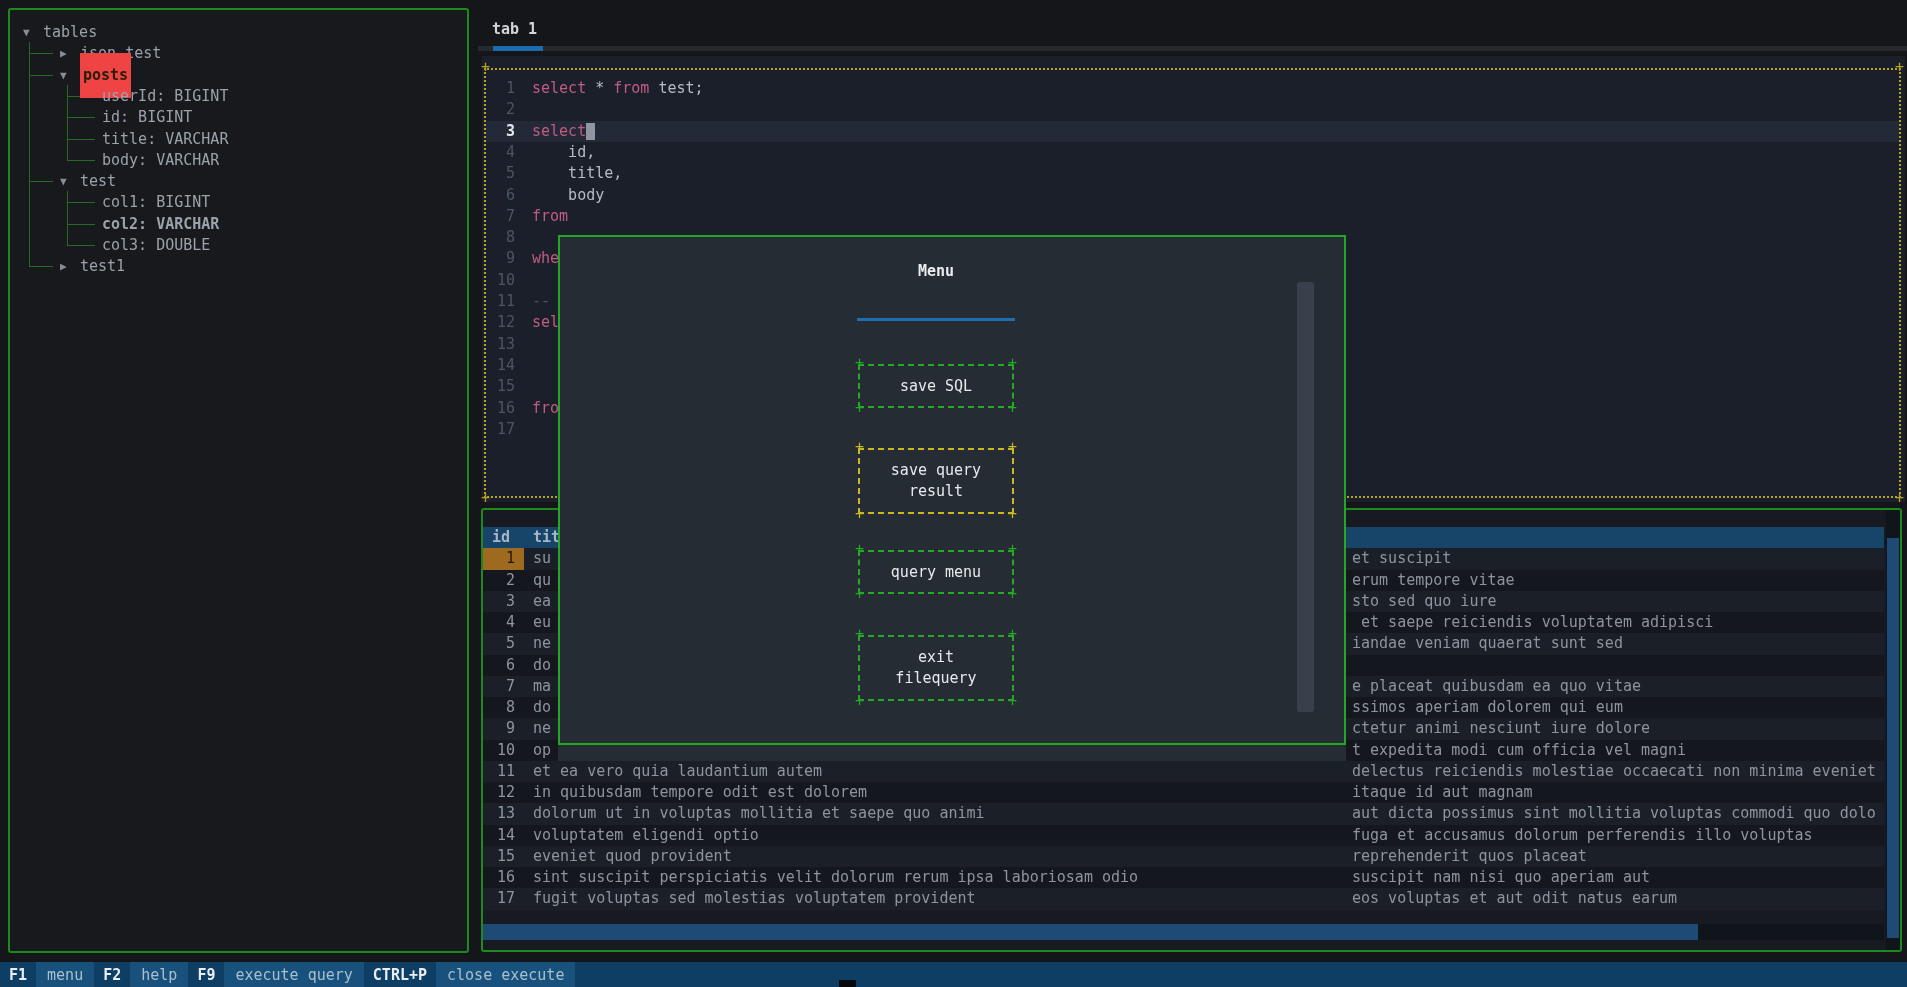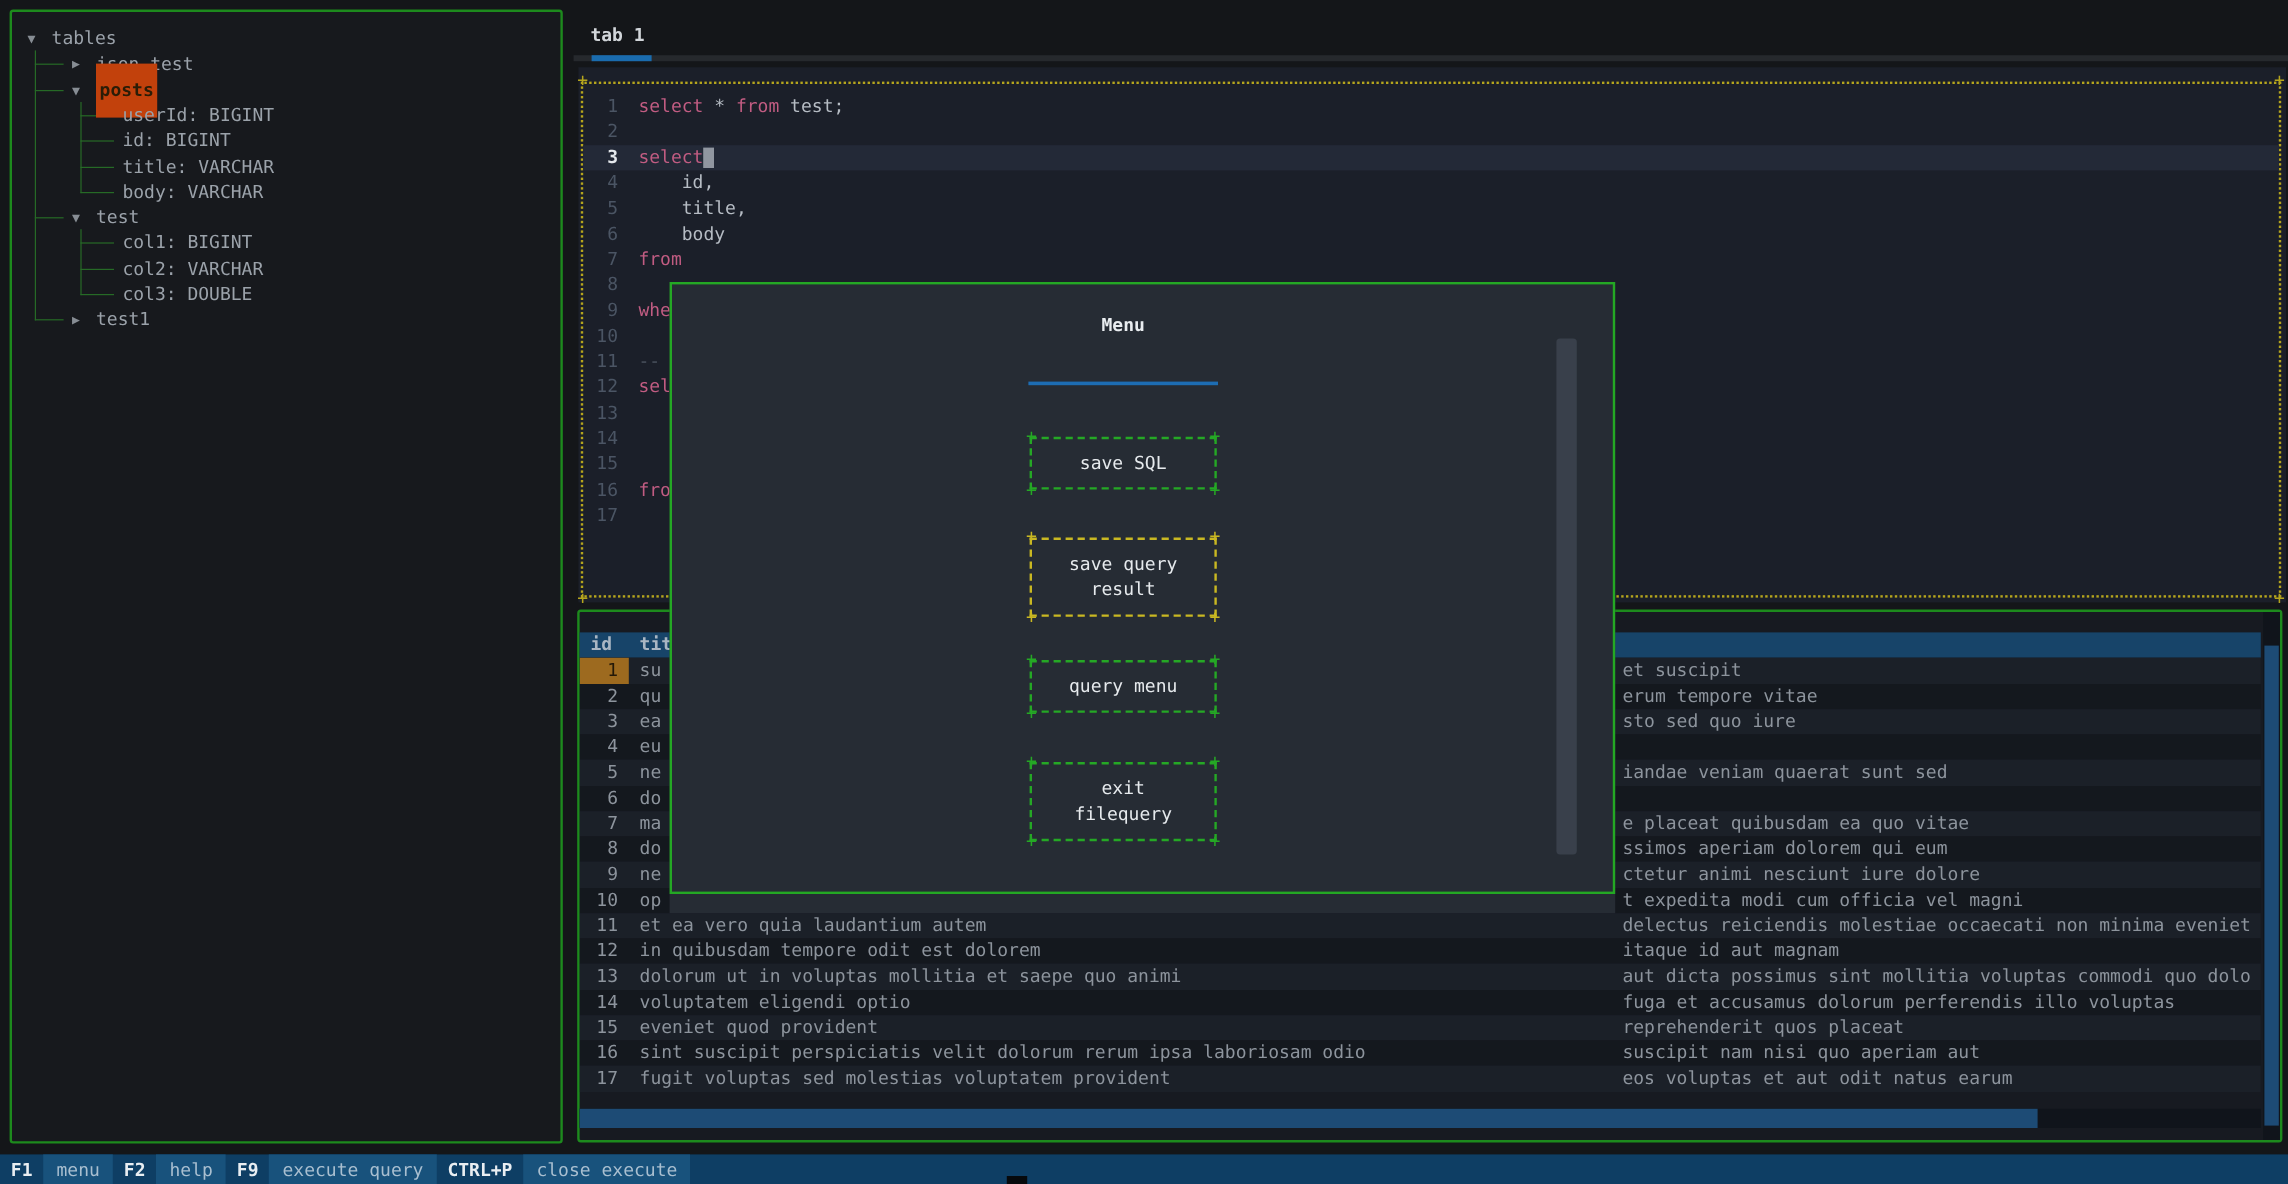--- a/index.html
+++ b/index.html
@@ -11,21 +11,21 @@
     font-size: 15px; color: #b6bcc4;
   }
 
   
   .sidebar { position:absolute; left:8px; top:8px; width:461px; height:945px;
     border:2px solid #1d8a1d; border-radius:3px; background:#17191d; z-index:1; }
   .tree { position:absolute; inset:0; }
   .tree-row { position:absolute; height:21.3px; line-height:21.3px; display:flex; align-items:center; white-space:pre; color:#9ba2aa; cursor:default; }
   .tri { width:20px; font-size:11px; color:#878d94; flex:none; }
   .lbl { }
-  .lbl.sel { background:#c2410c; color:#2a1d07; font-weight:600; padding:12px 3px; }
+  .lbl.sel { background:#ef4444; color:#2a1d07; font-weight:600; padding:12px 3px; }
   .guide { position:absolute; background:#266a26; }
 
   
   .tab { position:absolute; left:492px; top:14px; height:30px; display:flex; align-items:center;
     font-weight:bold; color:#d2d6da; z-index:1; }
   .tabrow { position:absolute; left:478px; top:46px; width:1429px; height:5px; background:#26292d; z-index:1; }
   .tabactive { position:absolute; left:15px; top:0; width:50px; height:5px; background:#1a6cae; }
 
   
   .editor { position:absolute; left:482px; top:56px; width:1423px; height:446px; background:#1b1f29; z-index:1; }
@@ -111,21 +111,21 @@
         <div class="guide" style="left: 57px; top: 181.1px; width: 1px; height: 54.9px;"></div>
         <div class="tree-row" style="top: 12px; left: 13px;"><div class="tri">▼</div><div class="lbl">tables</div></div>
         <div class="tree-row" style="top: 33.3px; left: 50px;"><div class="tri">▶</div><div class="lbl">json_test</div></div>
         <div class="tree-row" style="top: 54.6px; left: 50px;"><div class="tri">▼</div><div class="lbl sel">posts</div></div>
         <div class="tree-row" style="top: 75.9px; left: 92px;"><div class="lbl">userId: BIGINT</div></div>
         <div class="tree-row" style="top: 97.2px; left: 92px; text-align: center;"><div class="lbl">id: BIGINT</div></div>
         <div class="tree-row" style="top: 118.5px; left: 92px;"><div class="lbl">title: VARCHAR</div></div>
         <div class="tree-row" style="top: 139.8px; left: 92px;"><div class="lbl">body: VARCHAR</div></div>
         <div class="tree-row" style="top: 161.1px; left: 50px;"><div class="tri">▼</div><div class="lbl">test</div></div>
         <div class="tree-row" style="top: 182.4px; left: 92px;"><div class="lbl">col1: BIGINT</div></div>
-        <div class="tree-row" style="top: 203.7px; left: 92px;"><div class="lbl">col2: VARCHAR</div></div>
+        <div class="tree-row" style="top: 203.7px; left: 92px; font-weight: bold;"><div class="lbl">col2: VARCHAR</div></div>
         <div class="tree-row" style="top: 225px; left: 92px;"><div class="lbl">col3: DOUBLE</div></div>
         <div class="tree-row" style="top: 246.3px; left: 50px;"><div class="tri">▶</div><div class="lbl">test1</div></div>
       </div>
   </div>
 
   <div class="tab">
     <span>tab 1</span>
   </div>
   <div class="tabrow">
     <div class="tabactive"></div>
@@ -176,20 +176,21 @@
           <div class="cell-body">erum tempore vitae</div>
         </div>
         <div class="trow odd" style="top: 42.5px;">
           <div class="cell-id">3</div>
           <div class="cell-title">ea</div>
           <div class="cell-body">sto sed quo iure</div>
         </div>
         <div class="trow even" style="top: 63.75px;">
           <div class="cell-id">4</div>
           <div class="cell-title">eu</div>
+          <div class="cell-body"> et saepe reiciendis voluptatem adipisci</div>
         </div>
         <div class="trow odd" style="top: 85px;">
           <div class="cell-id">5</div>
           <div class="cell-title">ne</div>
           <div class="cell-body">iandae veniam quaerat sunt sed</div>
         </div>
         <div class="trow even" style="top: 106.25px;">
           <div class="cell-id">6</div>
           <div class="cell-title">do</div>
         </div>

